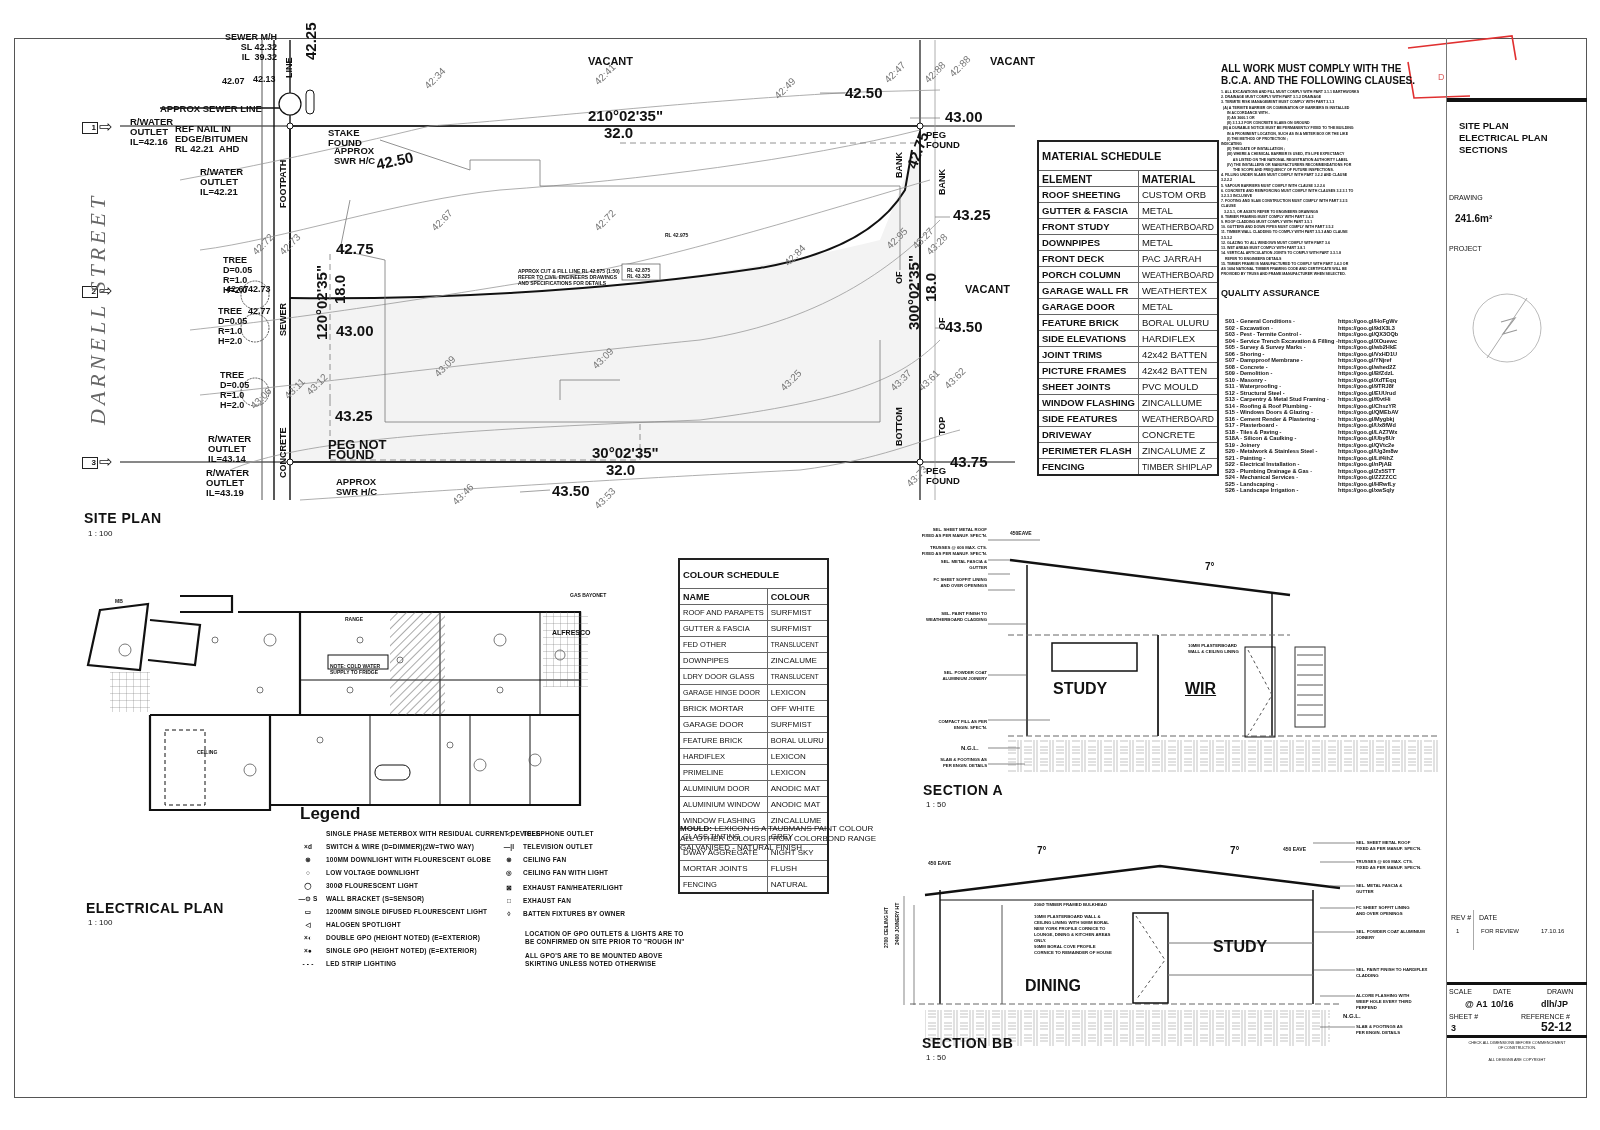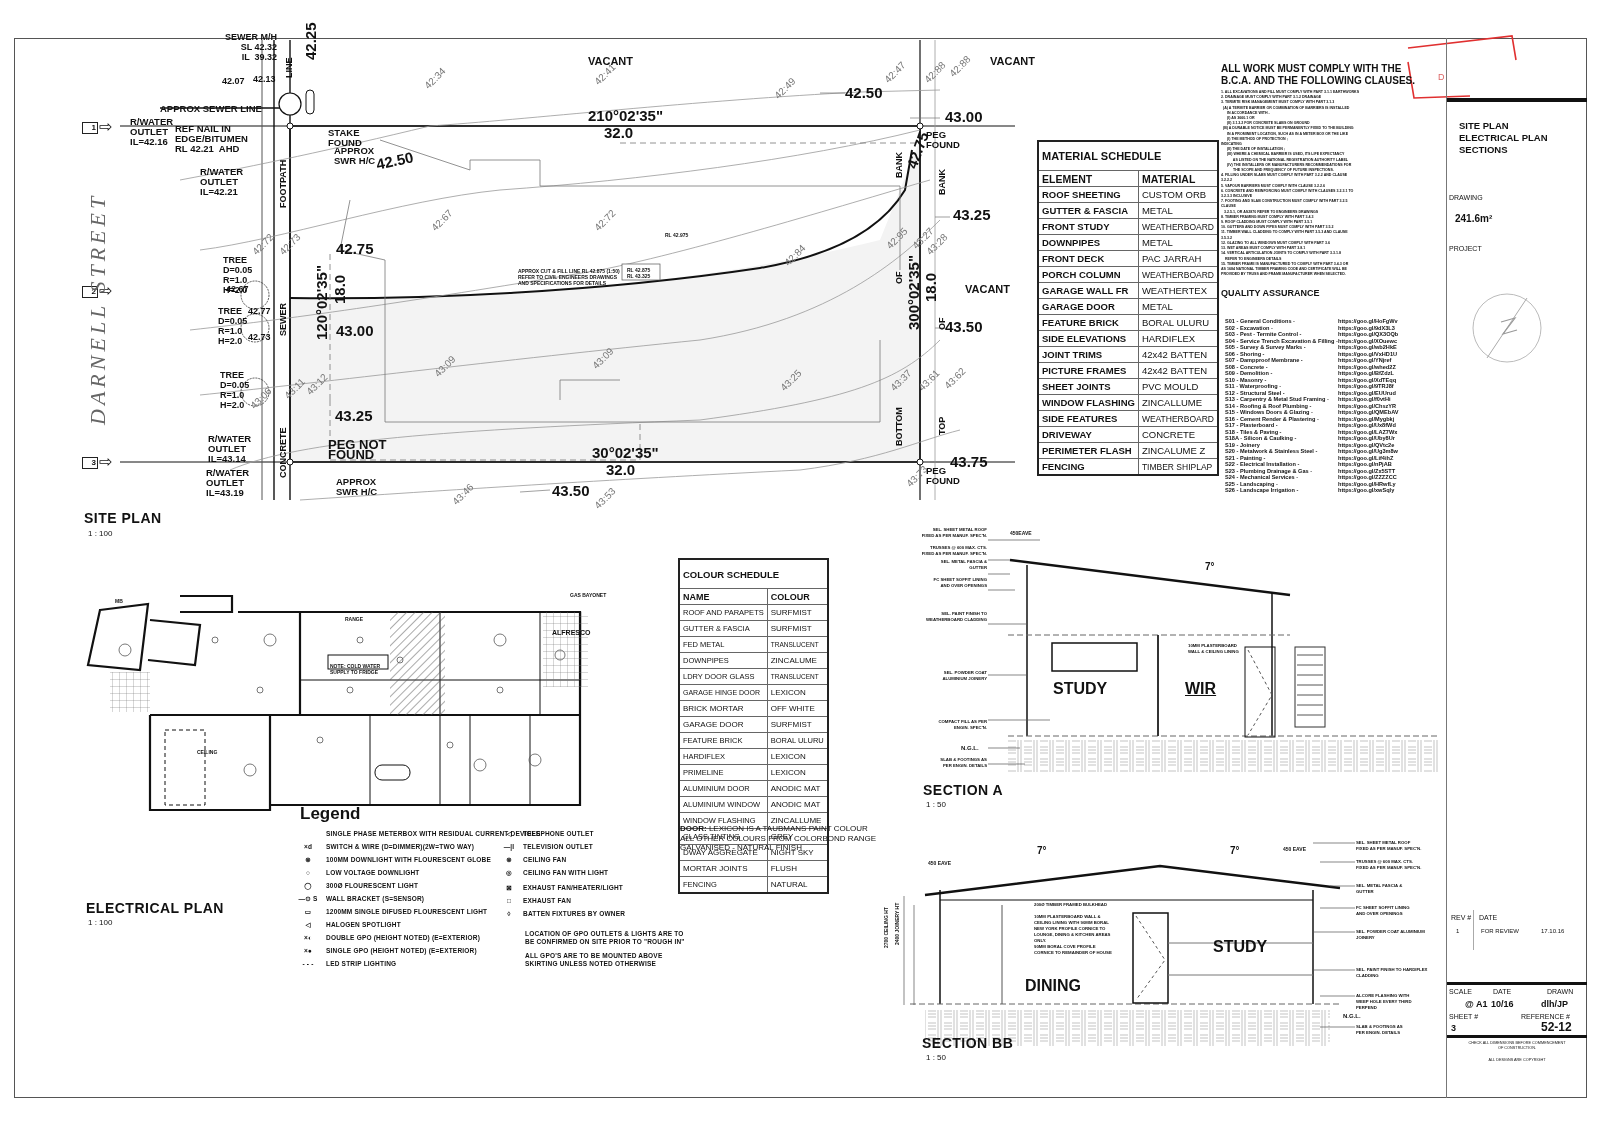--- a/index.html
+++ b/index.html
@@ -175,21 +175,21 @@
 <div class="lvl" style="left:945px;top:108px;">43.00</div>
 <div class="lvl" style="left:335px;top:407px;">43.25</div>
 <div class="lvl" style="left:953px;top:206px;">43.25</div>
 <div class="lvl" style="left:945px;top:318px;">43.50</div>
 <div class="lvl" style="left:552px;top:482px;">43.50</div>
 <div class="lvl" style="left:950px;top:453px;">43.75</div>
 
 <div class="lbl" style="left:222px;top:76px;">42.07</div>
 <div class="lbl" style="left:253px;top:74px;">42.13</div>
 <div class="lbl" style="left:226px;top:284px;">42.67</div>
-<div class="lbl" style="left:248px;top:284px;margin-top:48px;">42.73</div>
+<div class="lbl" style="left:248px;top:284px;">42.73</div>
 <div class="lbl" style="left:248px;top:306px;">42.77</div>
 
 <div class="contour" style="left:430px;top:80px;">42:34</div>
 <div class="contour" style="left:600px;top:76px;">42:41</div>
 <div class="contour" style="left:780px;top:90px;">42:49</div>
 <div class="contour" style="left:890px;top:74px;">42:47</div>
 <div class="contour" style="left:930px;top:74px;">42:88</div>
 <div class="contour" style="left:955px;top:68px;">42:88</div>
 <div class="contour" style="left:437px;top:222px;">42:67</div>
 <div class="contour" style="left:600px;top:222px;">42:72</div>
@@ -398,21 +398,21 @@
       </tr>
   <tr>
         <td style="font-size:7.5px">ROOF AND PARAPETS</td>
         <td style="font-size:8px">SURFMIST</td>
       </tr>
   <tr>
         <td style="font-size:7.5px">GUTTER &amp; FASCIA</td>
         <td style="font-size:8px">SURFMIST</td>
       </tr>
   <tr>
-        <td style="font-size:7.5px">FED METAL</td>
+        <td style="font-size:7.5px">FED OTHER</td>
         <td style="font-size:6.5px">TRANSLUCENT</td>
       </tr>
   <tr>
         <td style="font-size:7.5px">DOWNPIPES</td>
         <td style="font-size:8px">ZINCALUME</td>
       </tr>
   <tr>
         <td style="font-size:7.5px">LDRY DOOR GLASS</td>
         <td style="font-size:6.5px">TRANSLUCENT</td>
       </tr>
@@ -463,21 +463,21 @@
   <tr>
         <td style="font-size:8px">MORTAR JOINTS</td>
         <td style="font-size:8px">FLUSH</td>
       </tr>
   <tr>
         <td style="font-size:7.5px">FENCING</td>
         <td style="font-size:8px">NATURAL</td>
       </tr>
 </tbody>
   </table>
-<div class="abs" style="left:680px;top:824px;font-size:8px;line-height:9.5px;white-space:pre;"><b>DOOR:</b><span> LEXICON IS A TAUBMANS PAINT COLOUR
+<div class="abs" style="left:680px;top:824px;font-size:8px;line-height:9.5px;white-space:pre;"><b>MOULD:</b><span> LEXICON IS A TAUBMANS PAINT COLOUR
 ALL OTHER COLOURS FROM COLORBOND RANGE
 GALVANISED - NATURAL FINISH</span></div>
 
 <svg width="1600" height="1130">
   <g fill="none" stroke="#111" stroke-width="2.2">
     <path d="M100,610 L148,604 L140,670 L88,665 Z"></path>
     <path d="M150,620 L200,625 L195,665 L148,660"></path>
     <path d="M180,596 L232,596 L232,612 L180,612"></path>
     <path d="M238,612 L300,612 L300,715"></path>
     <path d="M300,612 L580,612 L580,700"></path>

